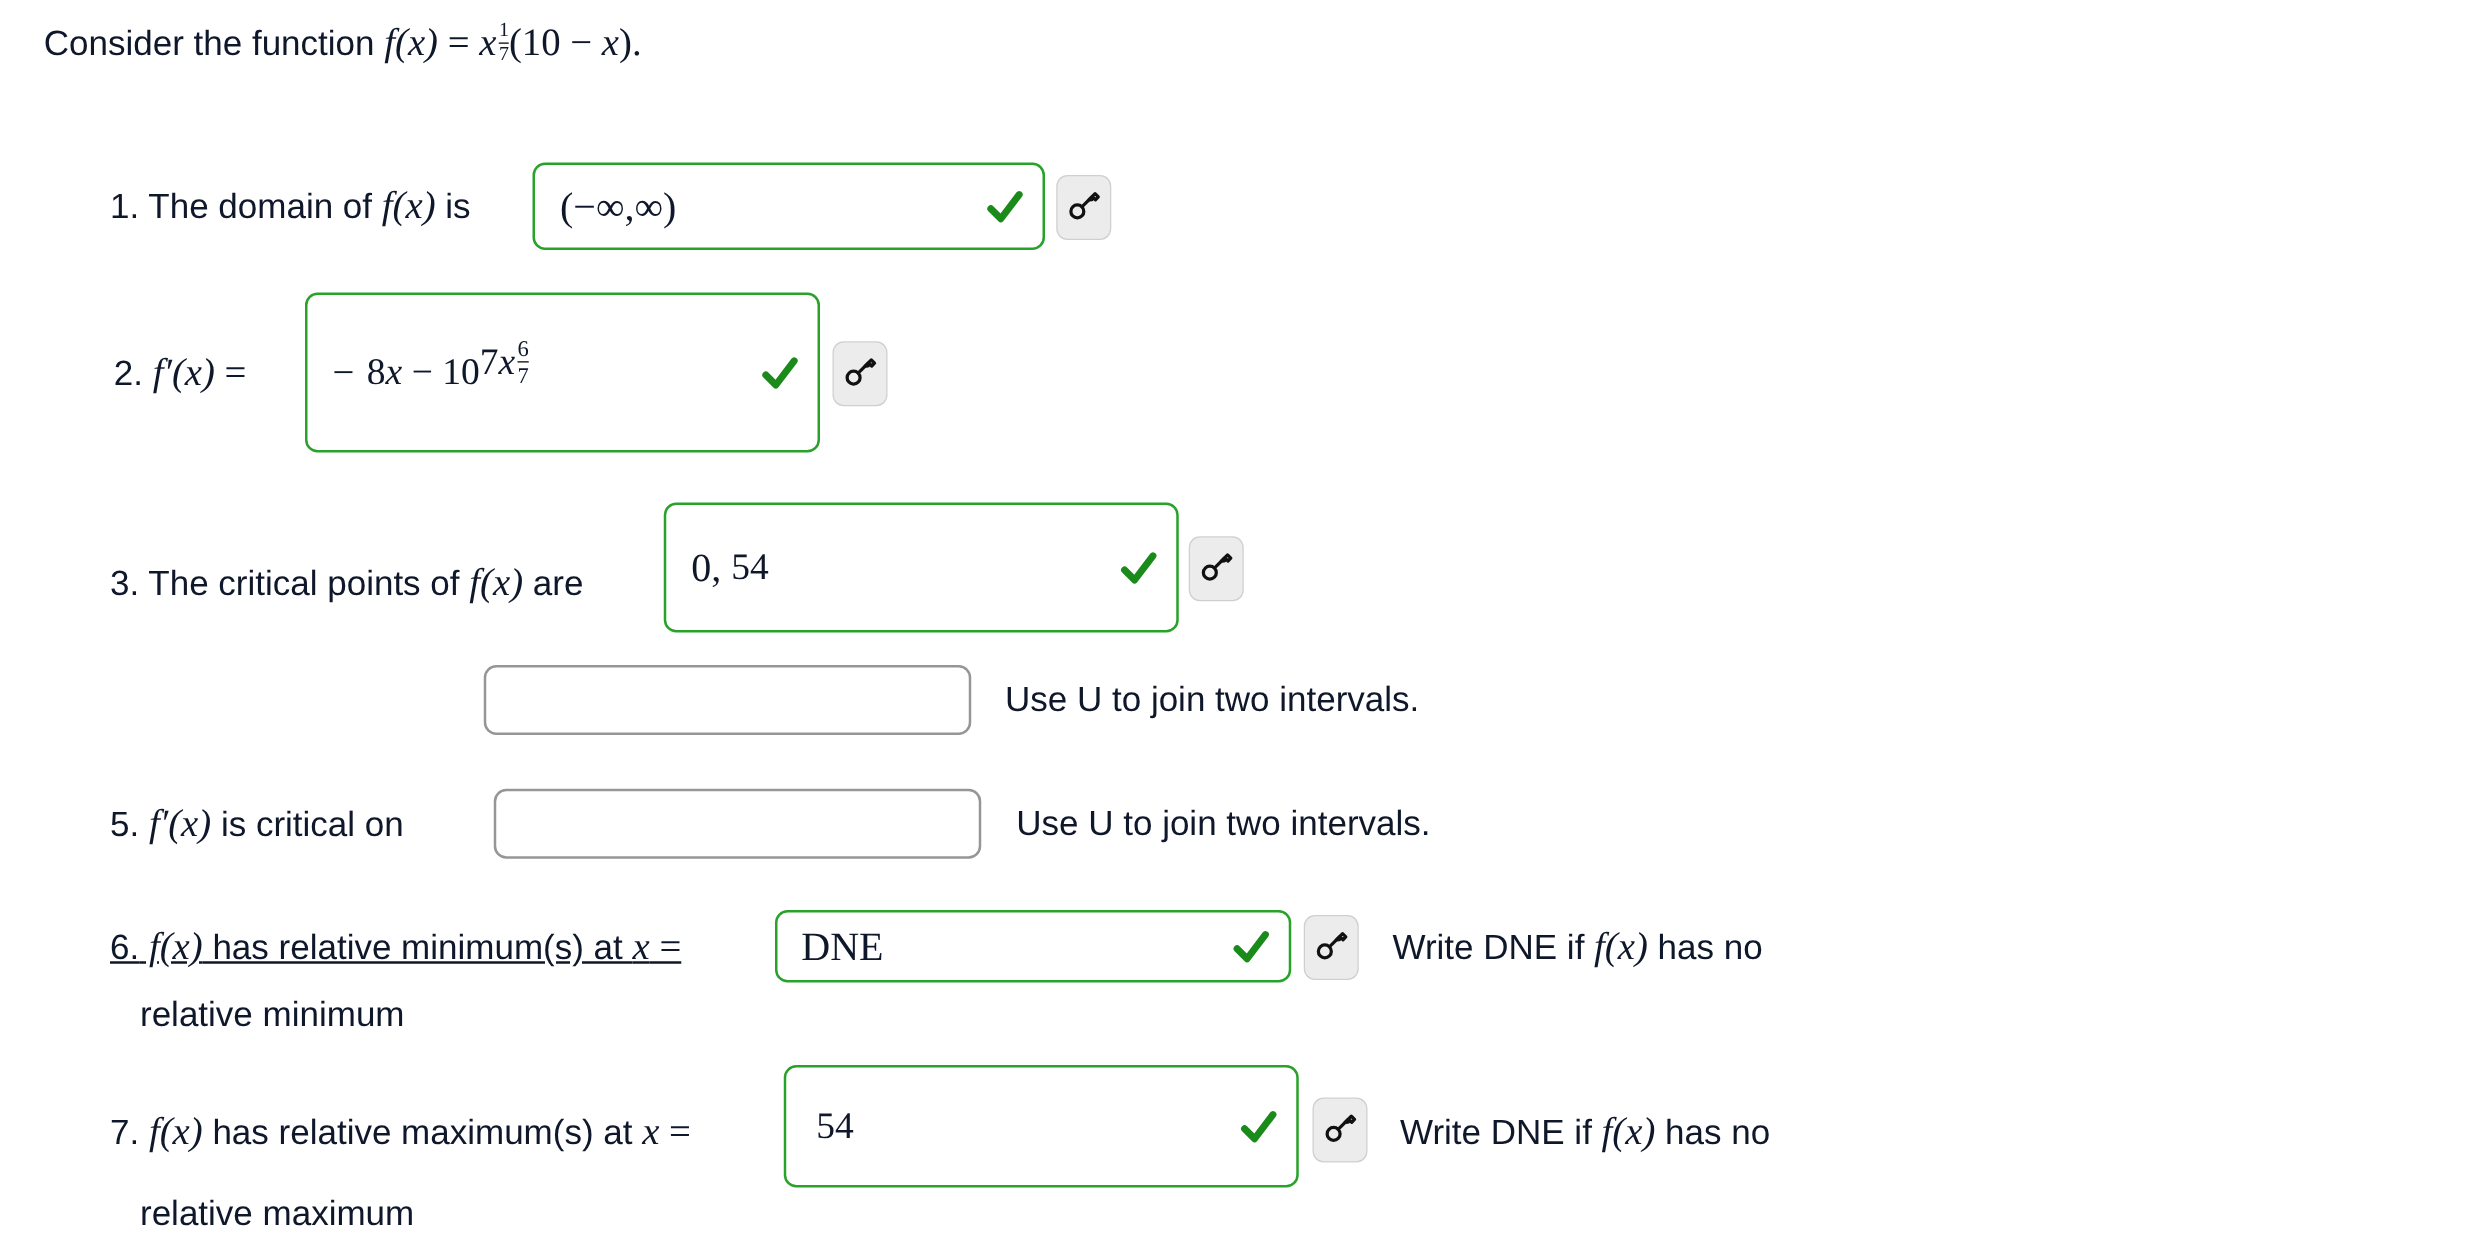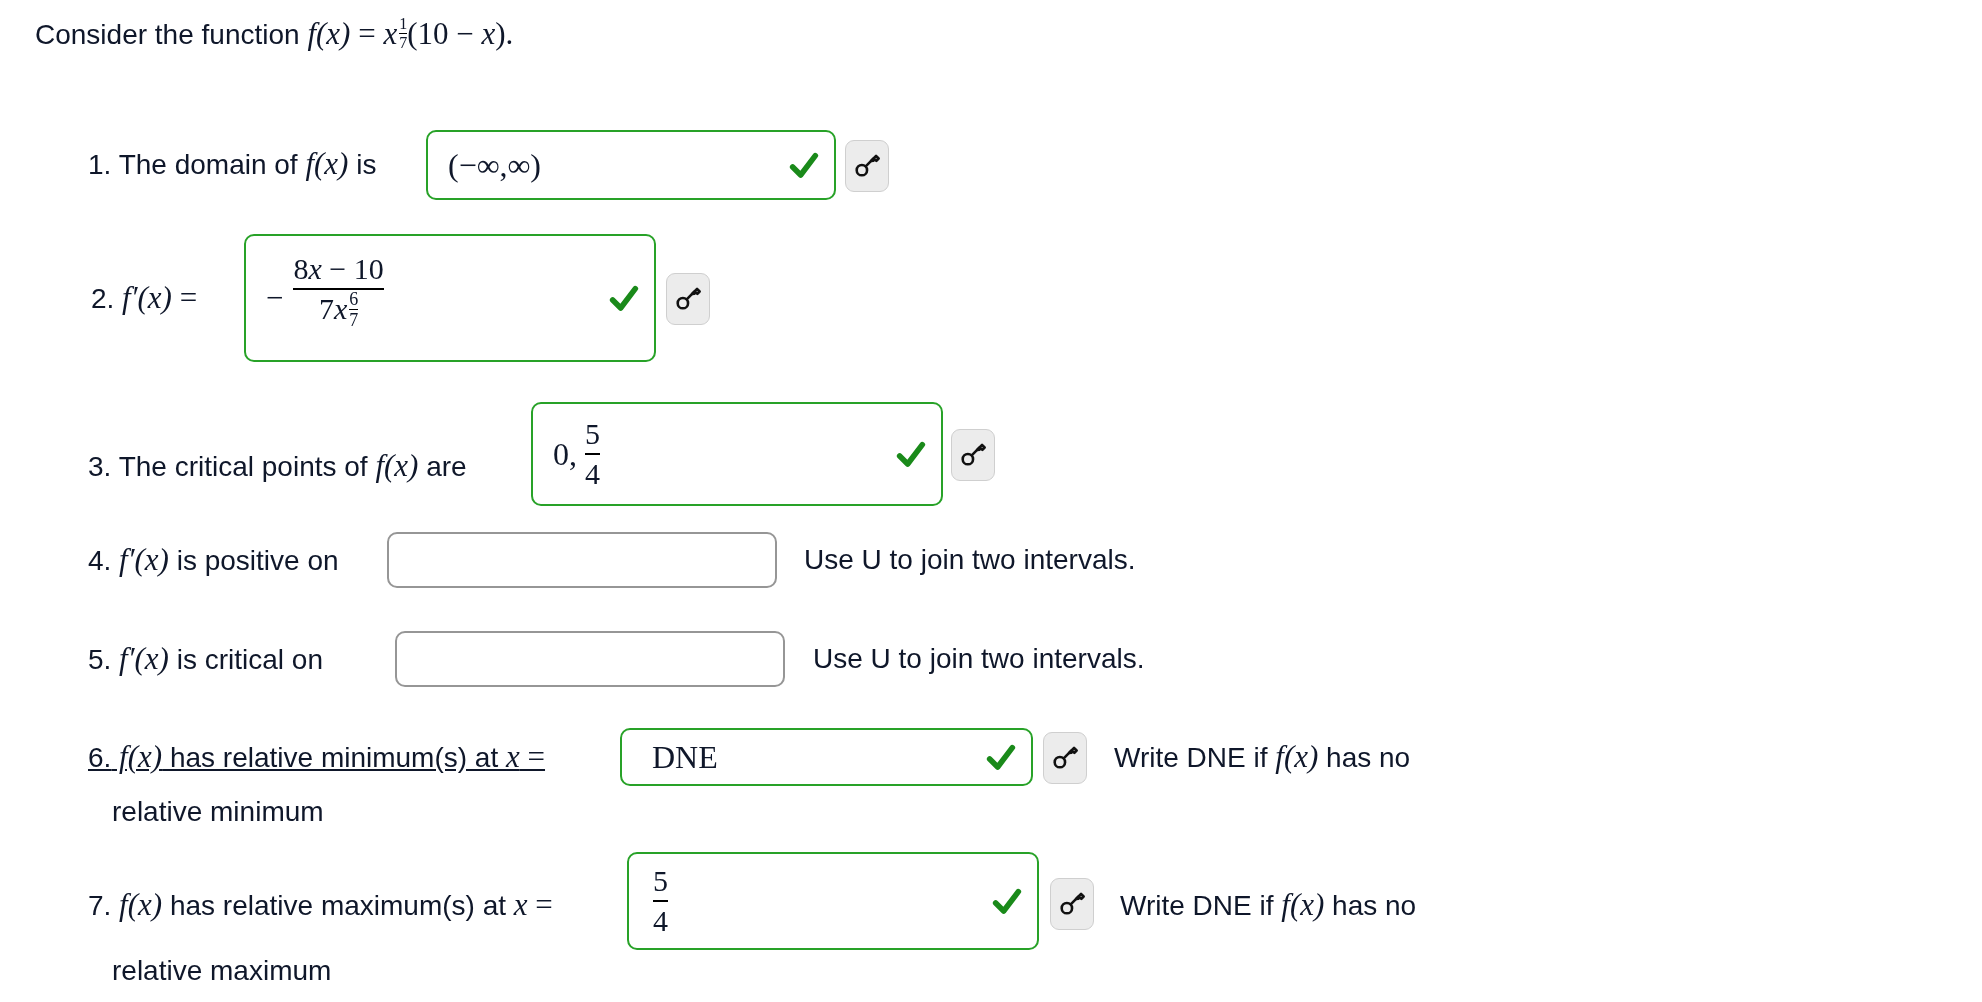--- a/index.html
+++ b/index.html
@@ -12,21 +12,21 @@
   
   .box{position:absolute;background:#fff;box-sizing:border-box;border:2.5px solid #28a228;
        border-radius:10px;display:flex;align-items:center;padding:0 12px 0 20px;}
   .box.gray{border:2.5px solid #969696;border-radius:10px;}
   .ansmath{font-family:"Liberation Serif",serif;font-size:32px;font-style:normal;white-space:nowrap;}
   .check{margin-left:auto;display:flex;flex:none;padding-right:2px;}
   
   .keybtn{position:absolute;width:42px;height:50px;background:#ececec;border:1.5px solid #cfcfcf;
           border-radius:9px;display:flex;align-items:center;justify-content:center;cursor:pointer;}
   
-  .frac{display:inline-flex;flex-direction:column;align-items:center;
+  .frac{display:inline-flex;flex-direction:row;align-items:center;
         font-family:"Liberation Serif",serif;font-size:30px;line-height:1.08;}
   .frac .bar{align-self:stretch;border-top:2px solid #000;margin:3px 0;height:0;}
   .minifrac{display:inline-flex;flex-direction:column;align-items:center;
             font-family:"Liberation Serif",serif;font-style:normal;font-size:18px;line-height:1.0;
             transform:translateY(-14px);margin-left:2px;}
   .minifrac .bar{align-self:stretch;border-top:1.5px solid #000;margin:1px 0;height:0;}
   .minifrac.title{font-size:16px;transform:translateY(-15px);}
   .it{font-style:italic;}
   .big2{display:inline-flex;align-items:center;gap:10px;}
   .nowrap{white-space:nowrap;}
@@ -118,36 +118,33 @@
   <div class="keybtn" style="left:951px;top:429px;">
     <span>
       <svg width="27" height="27" viewBox="0 0 24 24" fill="none" stroke="#111" stroke-width="2.3" stroke-linecap="round" stroke-linejoin="round">
         <circle cx="7" cy="17" r="4.6"></circle>
           <path d="M10.4 13.6 L17.2 6.8"></path>
         <path d="M15.2 8.8 L19.6 4.4 L21.9 6.7 L19.9 8.7 L18.6 7.4 L17.4 8.6 Z"></path>
       </svg>
     </span>
   </div>
 
-  <div class="lbl" style="left:88px;top:542px;">
-    <span>4.</span><span class="m"> f′(x)</span><span> is positive on</span>
-  </div>
   <div class="box gray" style="left:387px;top:532px;width:390px;height:56px;"></div>
   <div class="lbl" style="left:804px;top:542px;">Use U to join two intervals.</div>
 
   <div class="lbl" style="left:88px;top:641px;">
     <span>5.</span><span class="m"> f′(x)</span><span> is critical on</span>
   </div>
   <div class="box gray" style="left:395px;top:631px;width:390px;height:56px;"></div>
   <div class="lbl" style="left:813px;top:641px;">Use U to join two intervals.</div>
 
   <div class="lbl" style="left:88px;top:739px;text-decoration:underline;">
     <span>6.</span><span class="m"> f(x)</span><span> has relative minimum(s) at </span><span class="m">x</span><span class="mr"> =</span>
   </div>
-  <div class="box" style="left:620px;top:728px;width:413px;height:58px;padding-left:30px;">
+  <div class="box" style="left:620px;top:728px;width:413px;height:58px;padding-left:19px;">
     <span class="ansmath">DNE</span>
     <span class="check">
       <svg width="32" height="32" viewBox="0 0 24 24">
           <path d="M3.5 13.5 L9.5 19.5 L20.5 5" stroke="#1a8a1a" stroke-width="4.2" fill="none" stroke-linecap="round" stroke-linejoin="round"></path>
         </svg>
     </span>
   </div>
   <div class="keybtn" style="left:1043px;top:732px;">
     <span>
       <svg width="27" height="27" viewBox="0 0 24 24" fill="none" stroke="#111" stroke-width="2.3" stroke-linecap="round" stroke-linejoin="round">

